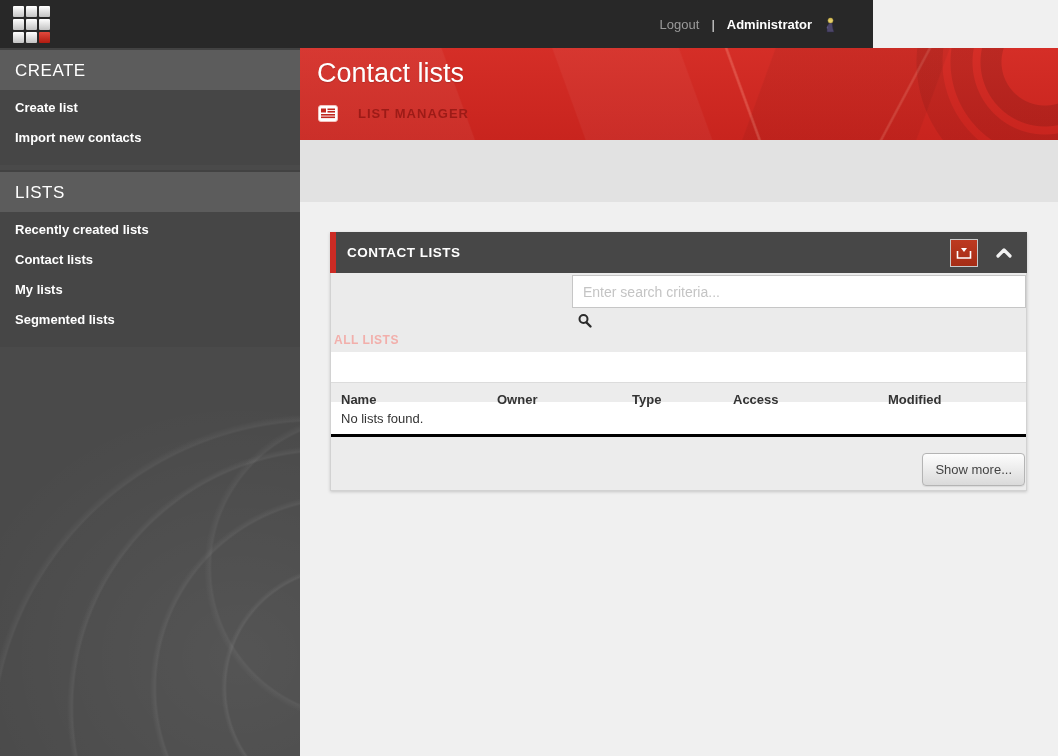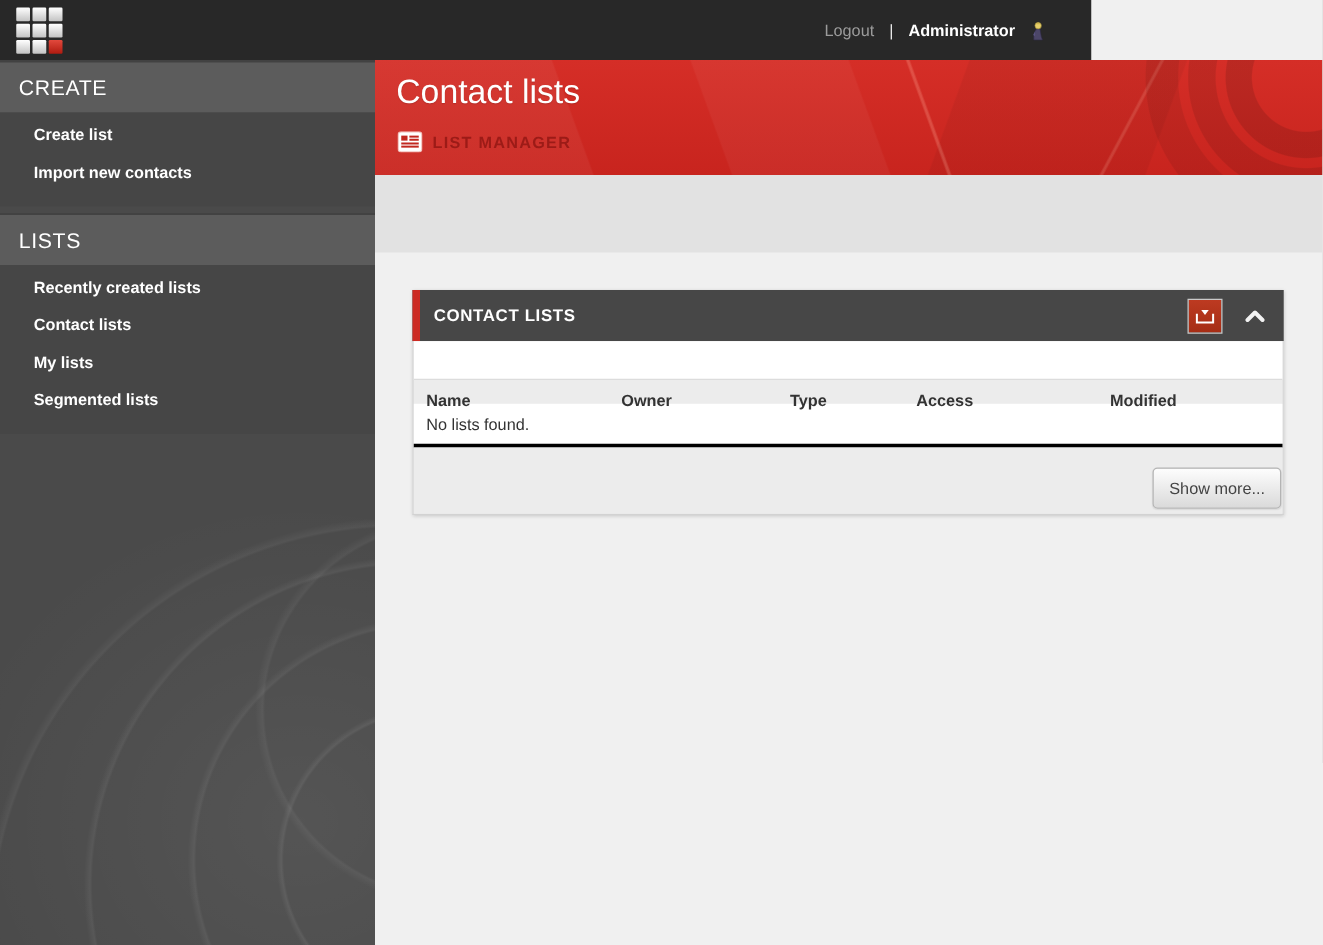--- a/index.html
+++ b/index.html
@@ -23,21 +23,21 @@
     background-image:
       radial-gradient(circle at 345px 640px, transparent 118px, rgba(255,255,255,0.07) 120px, transparent 124px),
       radial-gradient(circle at 345px 640px, transparent 188px, rgba(255,255,255,0.06) 190px, transparent 195px),
       radial-gradient(circle at 330px 660px, transparent 256px, rgba(255,255,255,0.06) 258px, transparent 263px),
       radial-gradient(circle at 320px 700px, transparent 326px, rgba(255,255,255,0.05) 328px, transparent 334px),
       radial-gradient(circle at 360px 520px, transparent 148px, rgba(255,255,255,0.05) 150px, transparent 156px),
       radial-gradient(420px 380px at 80% 86%, rgba(255,255,255,0.06), transparent 68%);
   }
   .side-section-header { height:42px; line-height:42px; background:#5c5c5c; color:#fff;
       font-size:17px; padding-left:15px; letter-spacing:0.5px; border-top:2px solid #424242; }
-  .side-items { background:#464646; padding:3px 0 12px 12px; }
+  .side-items { background:#464646; padding:3px 0 12px 0; }
   .side-item { height:30px; line-height:30px; padding-left:15px; color:#ffffff;
       font-size:13px; font-weight:bold; cursor:pointer; }
   .side-gap { height:5px; }
 
   
   .main { position:absolute; top:48px; left:300px; width:758px; height:708px; background:#f0f0f0; }
   .page-header { position:relative; width:758px; height:92px; overflow:hidden;
     background-color:#cf2922;
     background-image:
       radial-gradient(circle at 745px 14px,
@@ -46,21 +46,21 @@
         rgba(0,0,0,0) 95px 102px, rgba(0,0,0,0.08) 103px 128px, rgba(0,0,0,0) 129px),
       linear-gradient(70deg, rgba(255,255,255,0.05) 0 22%, transparent 22.2% 36%,
         rgba(255,255,255,0.045) 36.2% 52%, transparent 52.2%),
       linear-gradient(110deg, transparent 60%, rgba(0,0,0,0.05) 60.2% 82%, transparent 82.2%),
       linear-gradient(70deg, transparent 57.8%, rgba(255,170,150,0.28) 58% 58.15%, transparent 58.35%),
       linear-gradient(118deg, transparent 77.8%, rgba(255,170,150,0.22) 78% 78.15%, transparent 78.35%),
       linear-gradient(180deg, #d52e27 0%, #c8241e 100%);
   }
   .page-title { position:absolute; left:17px; top:10px; color:#ffffff; font-size:27px;
       text-shadow:0 1px 1px rgba(0,0,0,0.15); }
-  .subtitle-row { position:absolute; left:18px; top:57px; display:flex; align-items:center; gap:8px; }
+  .subtitle-row { position:absolute; left:18px; top:57px; display:flex; align-items:center; gap:20px; }
   .app-label { color:#9c1b17; font-size:13px; font-weight:bold; letter-spacing:1px; }
   .band { width:758px; height:62px; background:#e2e2e2; }
 
   
   .panel { position:absolute; left:30px; top:184px; width:697px; box-shadow:0 1px 3px rgba(0,0,0,0.18); }
   .panel-header { display:flex; align-items:center; height:41px; background:#474747;
       border-left:6px solid #cc2b24; padding-left:11px; }
   .panel-title { color:#ffffff; font-size:13.5px; font-weight:bold; letter-spacing:0.5px; }
   .panel-controls { margin-left:auto; margin-right:13px; display:flex; align-items:center; gap:16px; }
   .red-btn { width:28px; height:28px; background:linear-gradient(180deg,#bd3a21,#a52d15);
@@ -168,20 +168,30 @@
           </div>
           <div class="collapse-btn">
             <svg width="16" height="10" viewBox="0 0 16 10">
               <path d="M2 8 L8 2 L14 8" fill="none" stroke="#f2f2f2" stroke-width="3.2" stroke-linecap="round" stroke-linejoin="round"></path>
             </svg>
           </div>
         </div>
       </div>
 
       <div class="panel-body">
+        <div class="search-section">
+          <input class="search-input" type="text" placeholder="Enter search criteria..." style="">
+          <button class="search-btn">
+            <svg width="16" height="16" viewBox="0 0 16 16">
+              <circle cx="6.5" cy="6" r="4" fill="none" stroke="#2b2b2b" stroke-width="2"></circle>
+              <line x1="9.5" y1="9.5" x2="13.5" y2="13.5" stroke="#2b2b2b" stroke-width="2.4" stroke-linecap="round"></line>
+            </svg>
+          </button>
+          <span class="group-label">ALL LISTS</span>
+        </div>
 
         <div class="thead">
           <span class="col-0">Name</span>
           <span class="col-1">Owner</span>
           <span class="col-2">Type</span>
           <span class="col-3">Access</span>
           <span class="col-4">Modified</span>
         </div>
         <div class="stripe"></div>
         <div class="empty-row">

